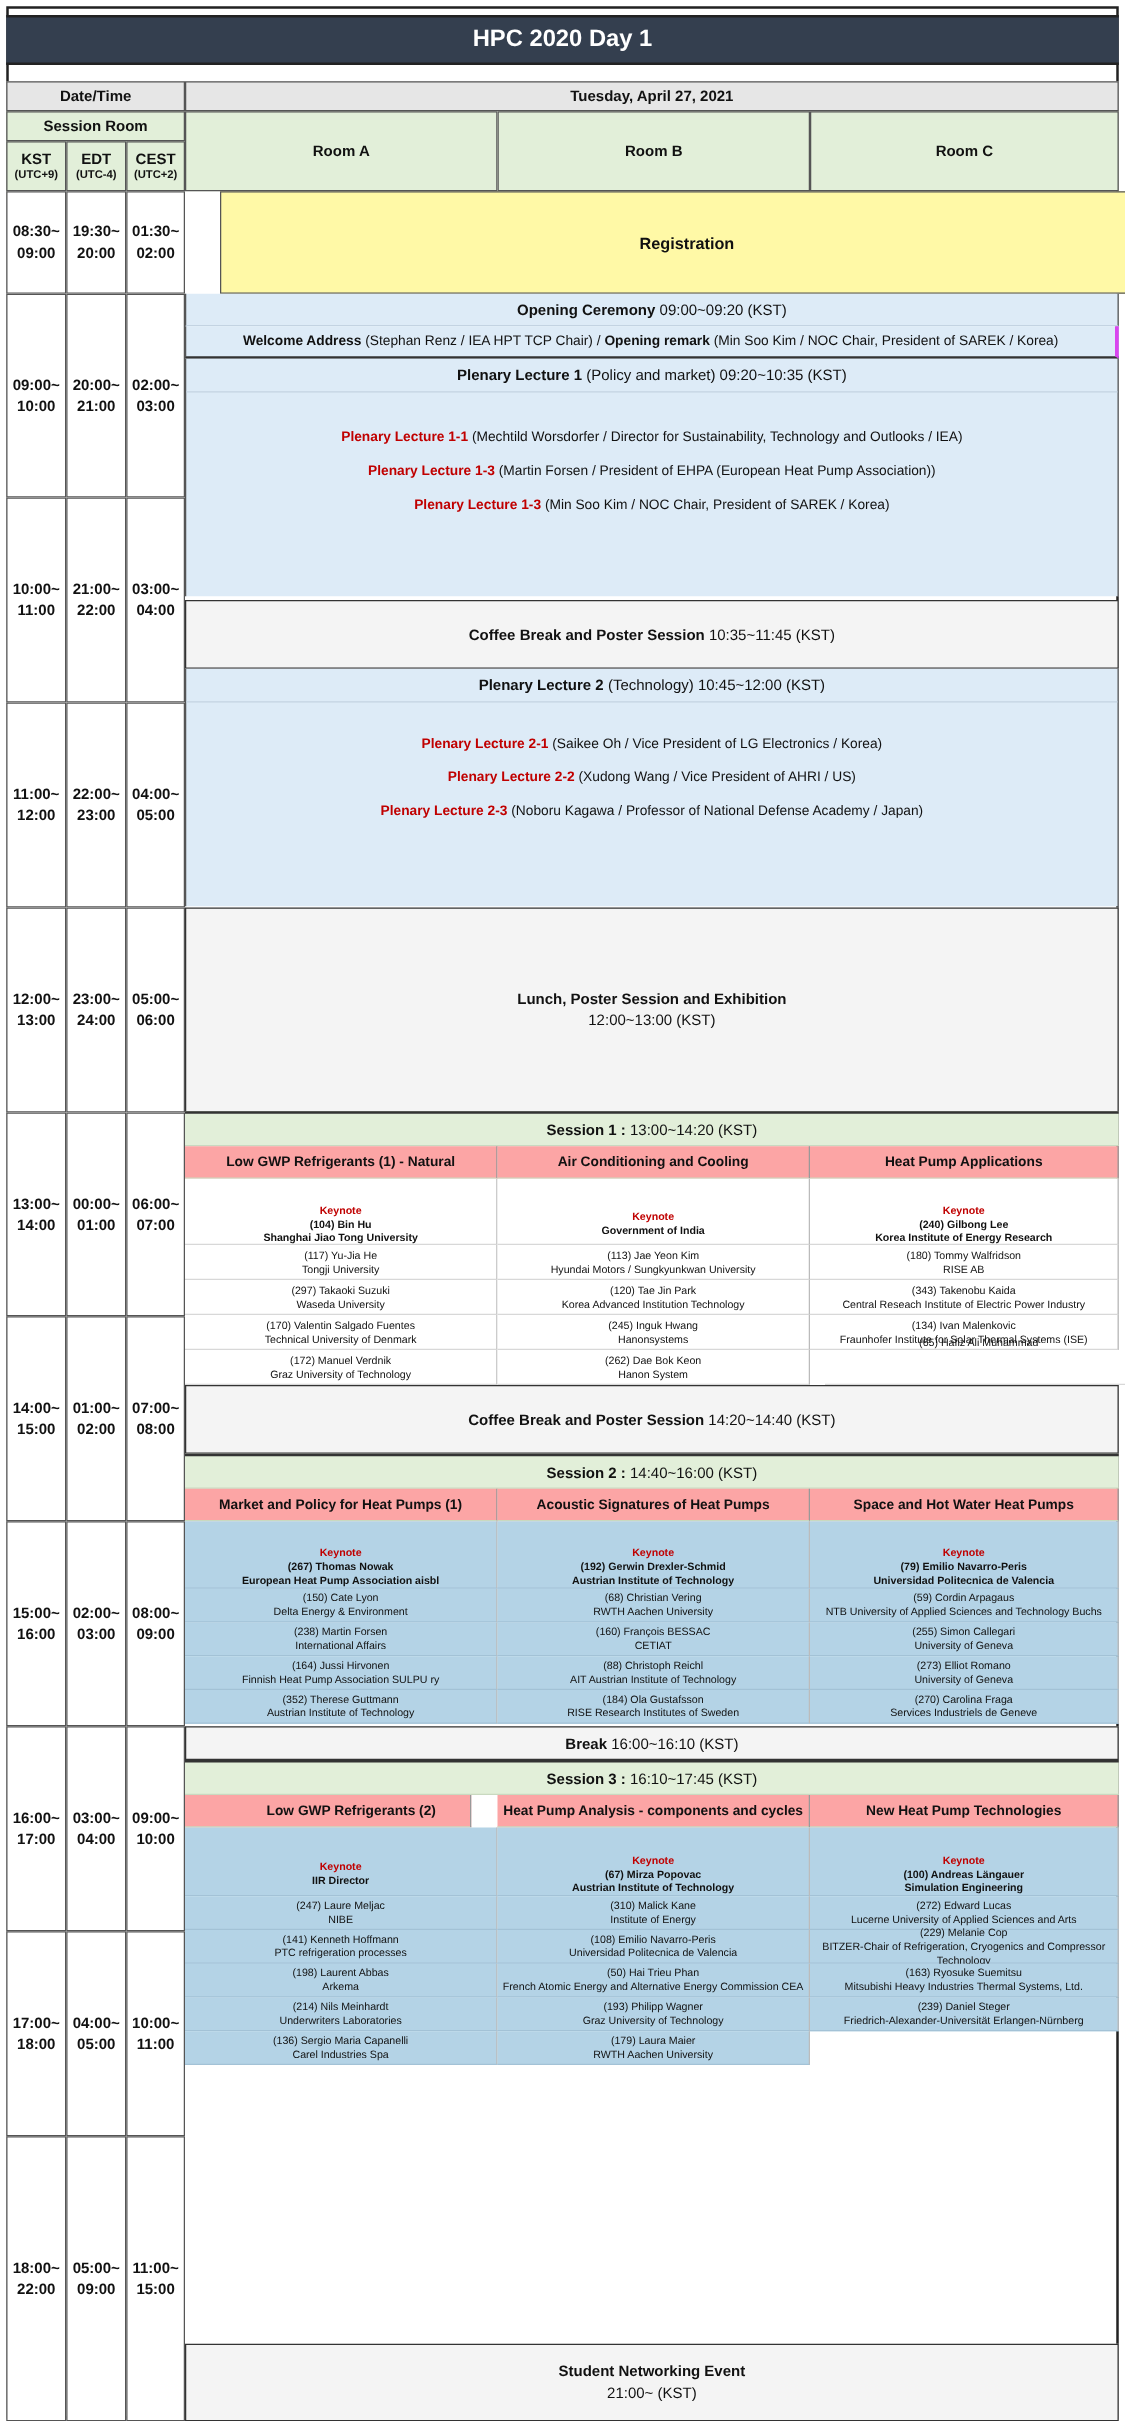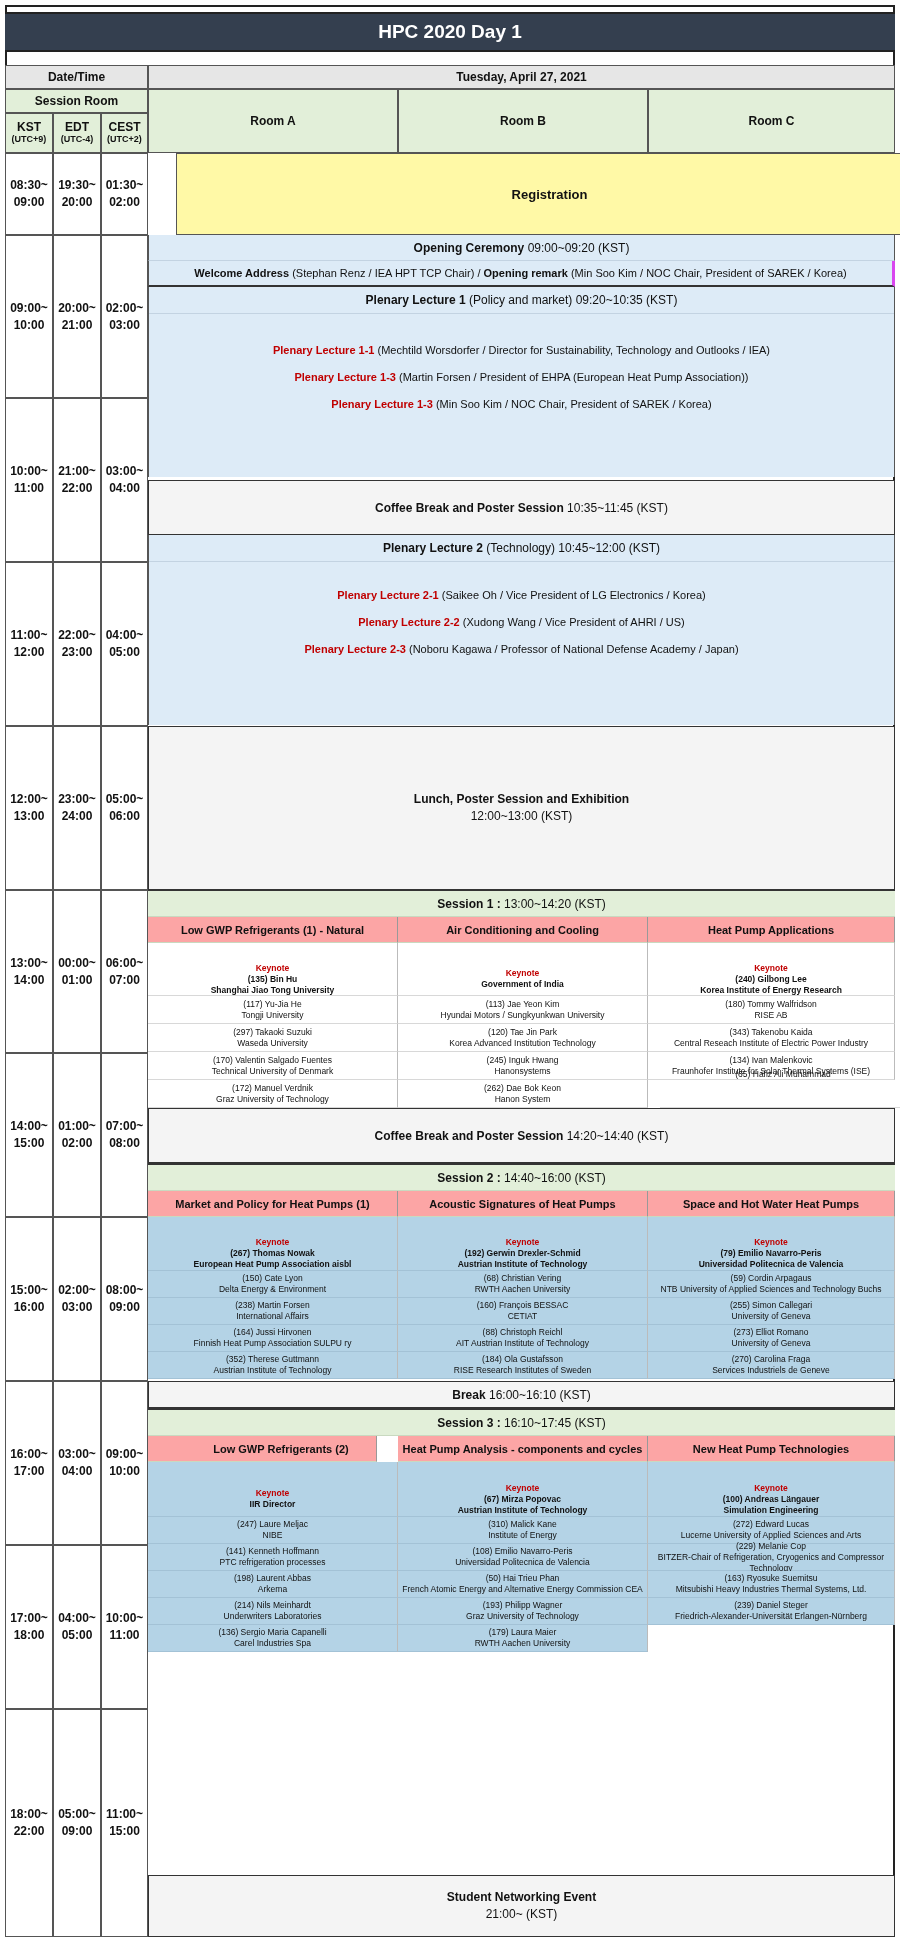--- a/index.html
+++ b/index.html
@@ -248,21 +248,21 @@
 
 <div class="cell sess-hdr" style="left:148px;top:889px;width:747px;height:28px;">
   <div><span class="b">Session 1 :</span> <span>13:00~14:20 (KST)</span></div>
 </div>
 <div id="s1" class="abs" style="left:148px;top:917px;width:747px;">
     <div class="cell track-hdr" style="left: 0px; top: 0px; width: 250px; height: 26px;">
       <span>Low GWP Refrigerants (1) - Natural</span>
     </div>
     <div class="cell paper white" style="left: 0px; top: 26px; width: 250px; height: 53px;">
       <span class="red kn">Keynote</span>
-      <span class="b kn">(135) Bin Hu</span>
+      <span class="b kn">(104) Bin Hu</span>
       <span class="b kn">Shanghai Jiao Tong University</span>
     </div>
     <div class="cell paper white" style="left: 0px; top: 79px; width: 250px; height: 28px;">
       <span>(117) Yu-Jia He</span>
       <span>Tongji University</span>
     </div>
     <div class="cell paper white" style="left: 0px; top: 107px; width: 250px; height: 28px;">
       <span>(297) Takaoki Suzuki</span>
       <span>Waseda University</span>
     </div>

